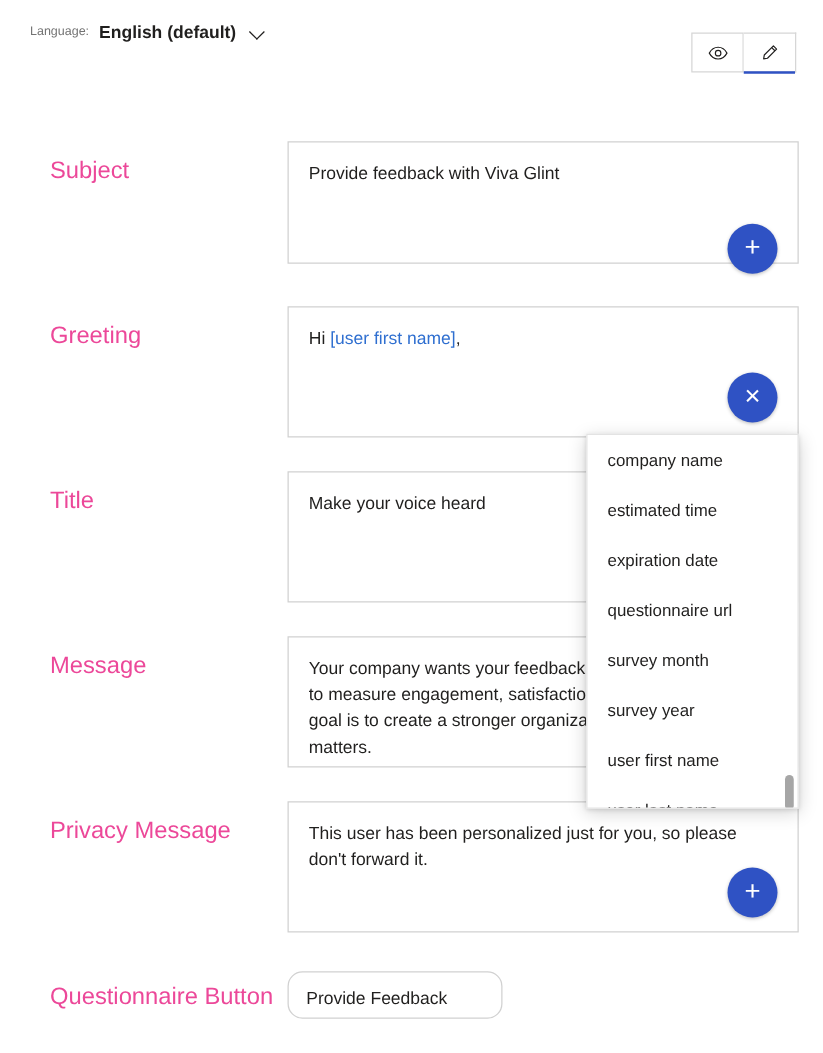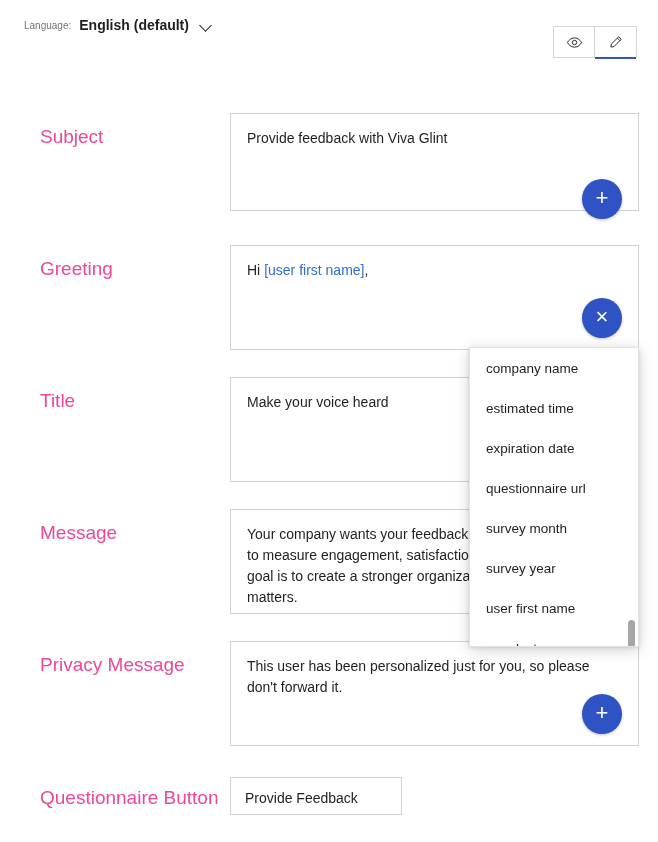--- a/index.html
+++ b/index.html
@@ -106,20 +106,21 @@
     background: #ffffff;
     font-size: 14px;
     color: #201f1e;
     padding: 14px 16px;
     line-height: 21px;
     overflow: hidden;
   }
   .field.small {
     width: 172px;
     padding: 10px 14px;
+    border-radius: 12px;
   }
   .token {
     color: #2f6fd0;
   }
 
   
   .fab {
     position: absolute;
     width: 40px;
     height: 40px;

